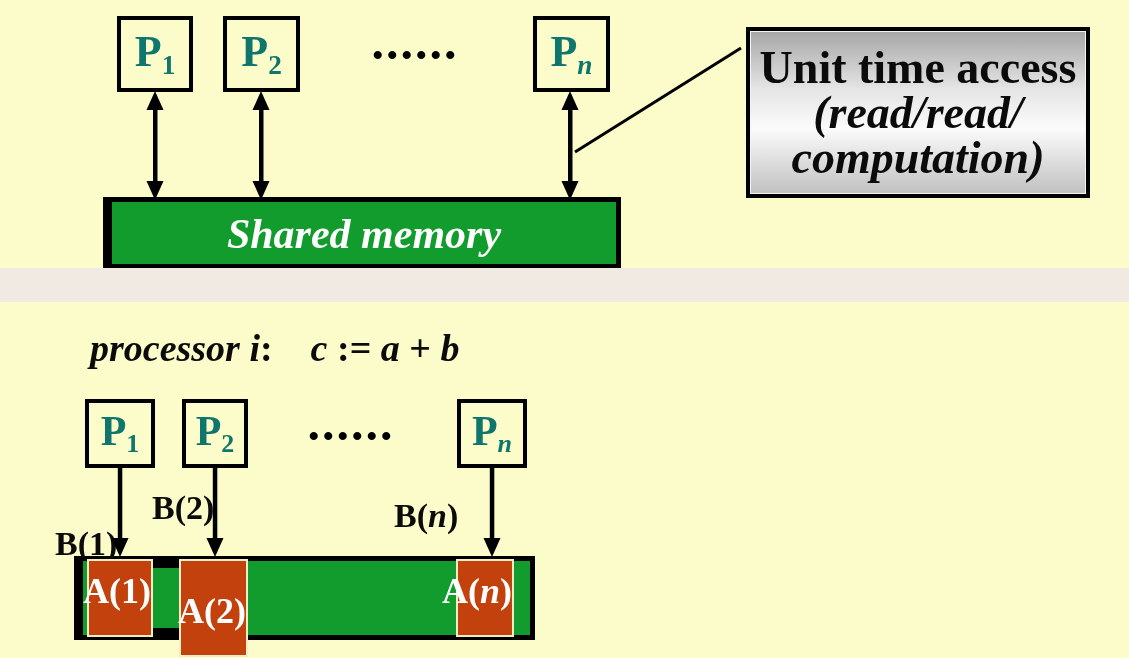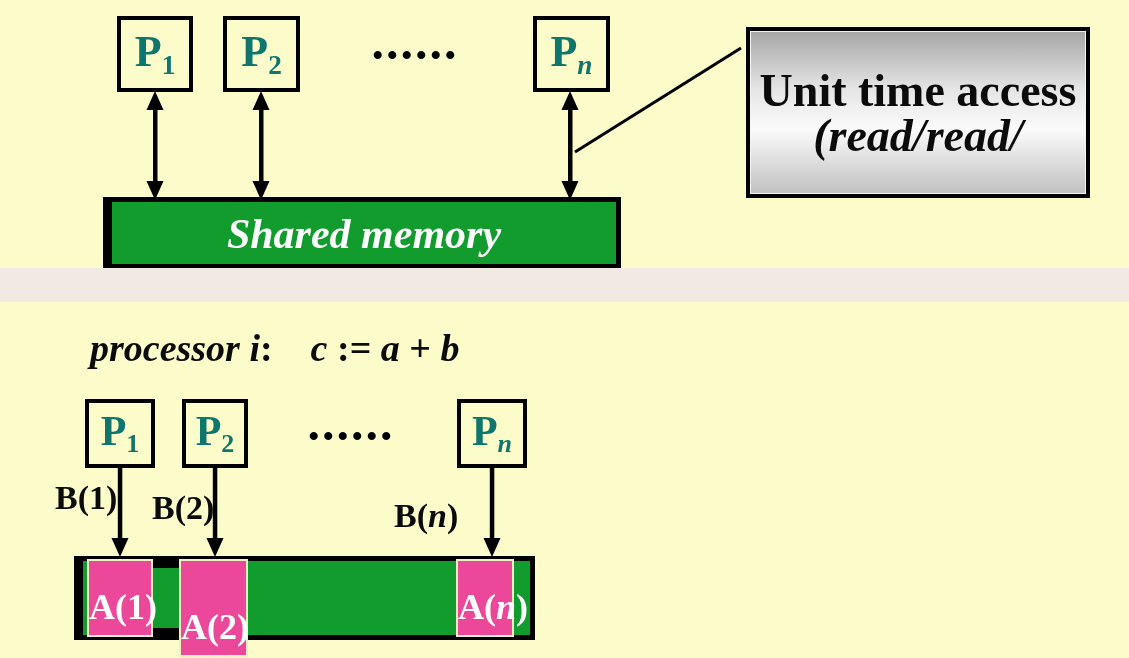--- a/index.html
+++ b/index.html
@@ -69,23 +69,23 @@
   
   .arraybar{
     position:absolute;left:74px;top:556px;width:461px;height:84px;
     box-sizing:border-box;background:#129C2E;
     border:5px solid #000;border-left-width:9px;
     z-index:1;
   }
   .cap{position:absolute;background:#000;width:28px;height:12px;z-index:2;}
   .cell{
     position:absolute;box-sizing:border-box;
-    background:#ec4899;border:2px solid #EFEFC6;
-    display:flex;align-items:flex-end;justify-content:flex-start;
-    padding-bottom:10px;z-index:2;
+    background:#c2410c;border:2px solid #EFEFC6;
+    display:flex;align-items:flex-end;justify-content:flex-end;
+    padding-bottom:26px;z-index:2;
   }
   .cell .alabel{color:#fff;font-weight:bold;font-size:36px;line-height:1;white-space:pre;}
 </style>
 </head>
 <body>
 
 <div class="canvas">
 
   <svg class="overlay" viewBox="0 0 1129 658">
 
@@ -132,38 +132,39 @@
     <span class="plabel"><span>P</span><sub class="it">n</sub></span>
   </div>
 
   <div class="membar">
     <span class="mlabel">Shared memory</span>
   </div>
 
   <div class="callout">
     <div class="cline">Unit time access</div>
     <div class="cline it">(read/read/</div>
+    <div class="cline it">computation)</div>
   </div>
 
   <div class="divider"></div>
 
   <div class="rich stmt"><span class="it">processor i</span><span>:    </span><span class="it">c</span><span> := </span><span class="it">a</span><span> + </span><span class="it">b</span></div>
 
   <div class="pbox bot" style="left:85px;top:399px;width:70px;height:69px">
     <span class="plabel"><span>P</span><sub>1</sub></span>
   </div>
   <div class="pbox bot" style="left:182px;top:399px;width:66px;height:69px">
     <span class="plabel"><span>P</span><sub>2</sub></span>
   </div>
   <div class="dots" style="left:308px;top:421px;width:88px;text-align:center">••••••</div>
   <div class="pbox bot" style="left:457px;top:399px;width:70px;height:69px">
     <span class="plabel"><span>P</span><sub class="it">n</sub></span>
   </div>
 
-  <div class="rich blabel" style="left:55px;top:478px"><span>B(</span><span>1</span><span>)</span></div>
+  <div class="rich blabel" style="left:55px;top:524px"><span>B(</span><span>1</span><span>)</span></div>
   <div class="rich blabel" style="left:152px;top:488px"><span>B(</span><span>2</span><span>)</span></div>
   <div class="rich blabel" style="left:394px;top:496px"><span>B(</span><span class="it">n</span><span>)</span></div>
 
   <div class="arraybar"></div>
   <div class="cap" style="left:153px;top:556px"></div>
   <div class="cap" style="left:153px;top:628px"></div>
 
   <div class="cell" style="left:87px;top:559px;width:66px;height:78px">
     <span class="alabel"><span>A(</span><span>1</span><span>)</span></span>
   </div>

